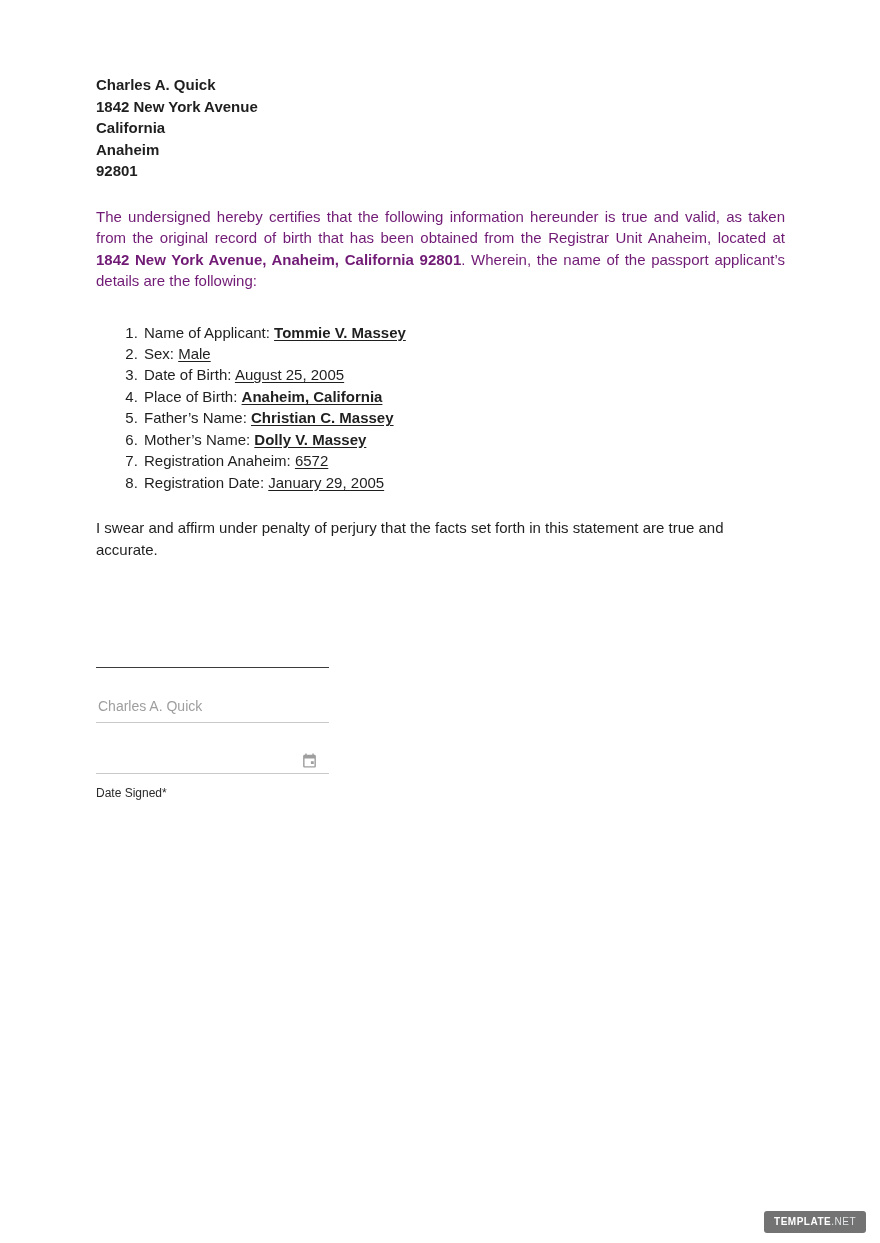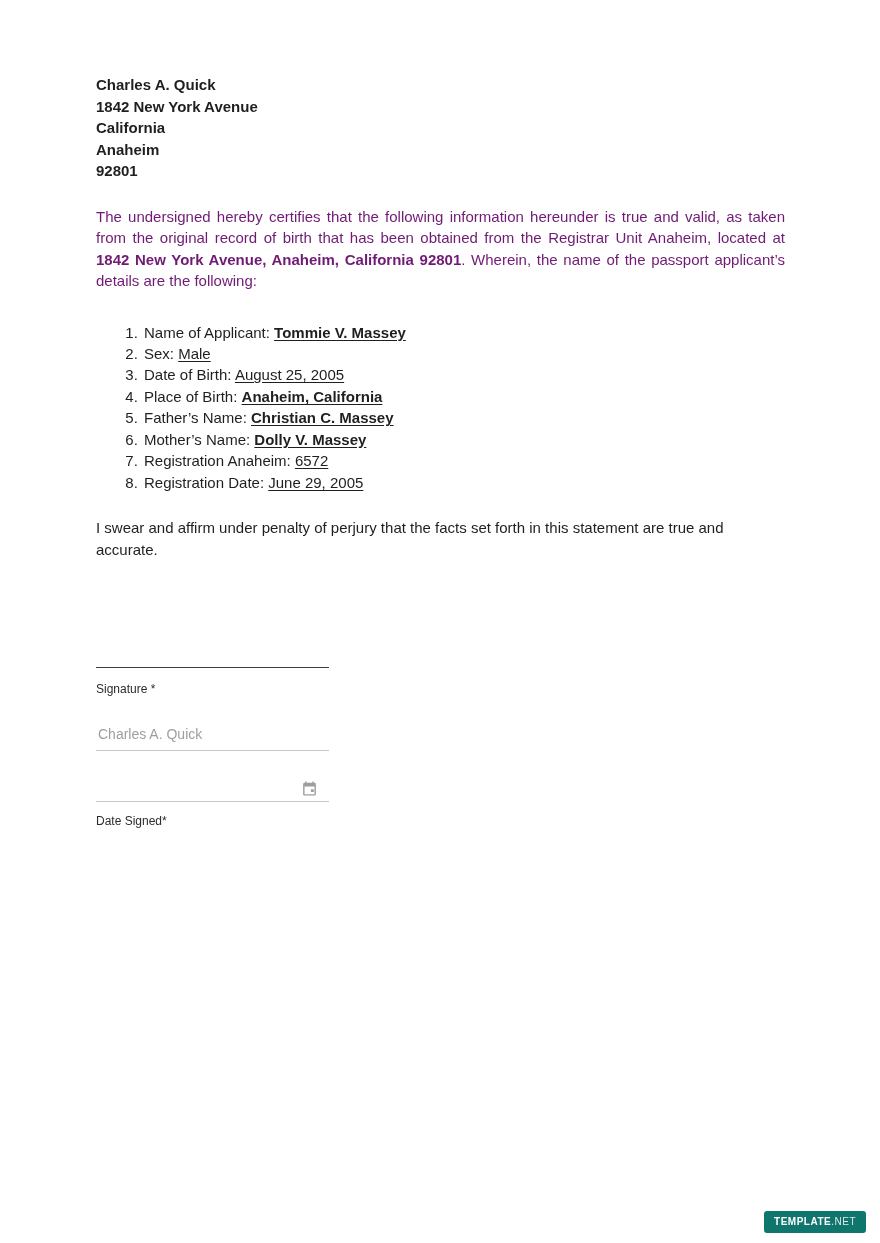--- a/index.html
+++ b/index.html
@@ -98,21 +98,21 @@
     bottom: 4px;
     width: 17px;
     height: 17px;
     display: inline-block;
   }
   .date-label { margin-top: 12px; }
   .watermark {
     position: absolute;
     right: 14px;
     bottom: 10px;
-    background: #0f766e;
+    background: #737373;
     border-radius: 3px;
     padding: 6px 10px;
     font-size: 10px;
     letter-spacing: 0.5px;
     line-height: 10px;
     user-select: none;
   }
   .watermark .brand { color: #ffffff; font-weight: 700; }
   .watermark .tld { color: #e4e7e9; font-weight: 400; }
 </style>
@@ -133,29 +133,28 @@
   <p class="intro"><span>The undersigned hereby certifies that the following information hereunder is true and valid, as taken from the original record of birth that has been obtained from the Registrar Unit Anaheim, located at </span><span class="bold">1842 New York Avenue, Anaheim, California 92801</span><span>. Wherein, the name of the passport applicant’s details are the following:</span></p>
 
   <ol class="details-list">
     <li><span>Name of Applicant: </span><span class="detail-value bold">Tommie V. Massey</span></li>
     <li><span>Sex: </span><span class="detail-value">Male</span></li>
     <li><span>Date of Birth: </span><span class="detail-value">August 25, 2005</span></li>
     <li><span>Place of Birth: </span><span class="detail-value bold">Anaheim, California</span></li>
     <li><span>Father’s Name: </span><span class="detail-value bold">Christian C. Massey</span></li>
     <li><span>Mother’s Name: </span><span class="detail-value bold">Dolly V. Massey</span></li>
     <li><span>Registration Anaheim: </span><span class="detail-value">6572</span></li>
-    <li><span>Registration Date: </span><span class="detail-value">June 29, 2005</span></li>
+    <li><span>Registration Date: </span><span class="detail-value">January 29, 2005</span></li>
   </ol>
 
   <p class="affirmation">I swear and affirm under penalty of perjury that the facts set forth in this statement are true and accurate.</p>
 
   <div class="form-section">
 
     <div class="signature-line"></div>
-    <div class="field-label">Signature *</div>
 
     <input class="name-input" type="text" placeholder="Charles A. Quick" style="">
 
     <div class="date-field">
       <span class="calendar-icon">
         <svg width="17" height="17" viewBox="0 0 24 24" aria-hidden="true">
           <path fill="#9e9e9e" d="M19 4h-1V2h-2v2H8V2H6v2H5c-1.1 0-2 .9-2 2v14c0 1.1.9 2 2 2h14c1.1 0 2-.9 2-2V6c0-1.1-.9-2-2-2zm0 16H5V9h14v11zM14 13h4v4h-4v-4z"></path>
         </svg>
       </span>
     </div>

